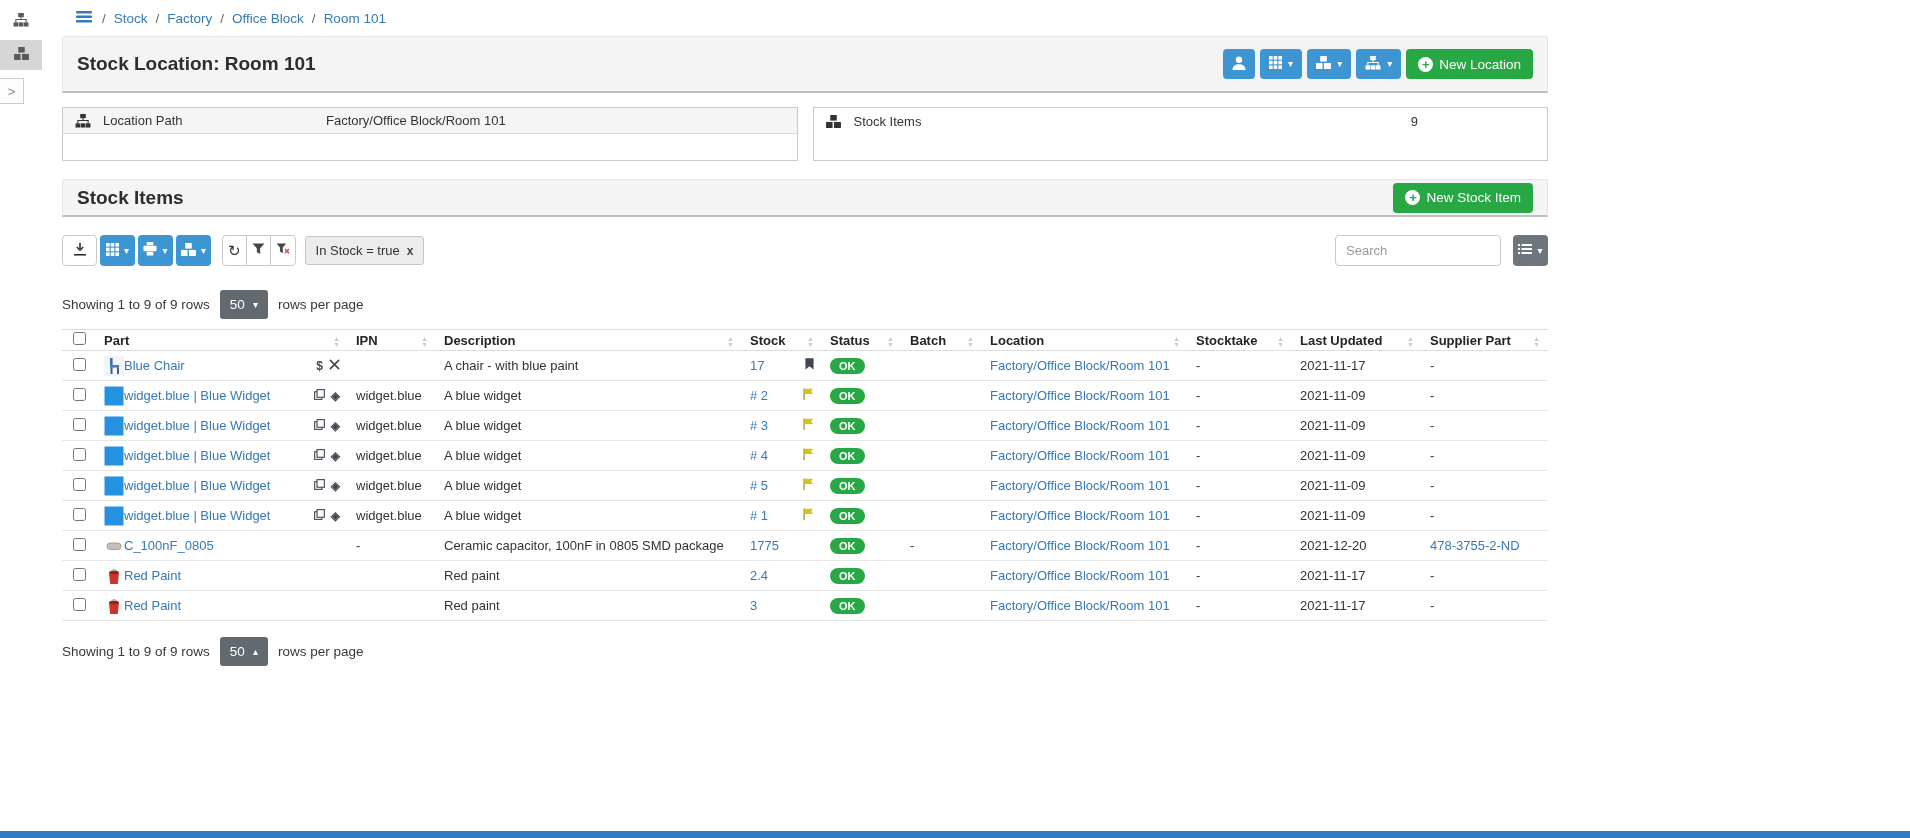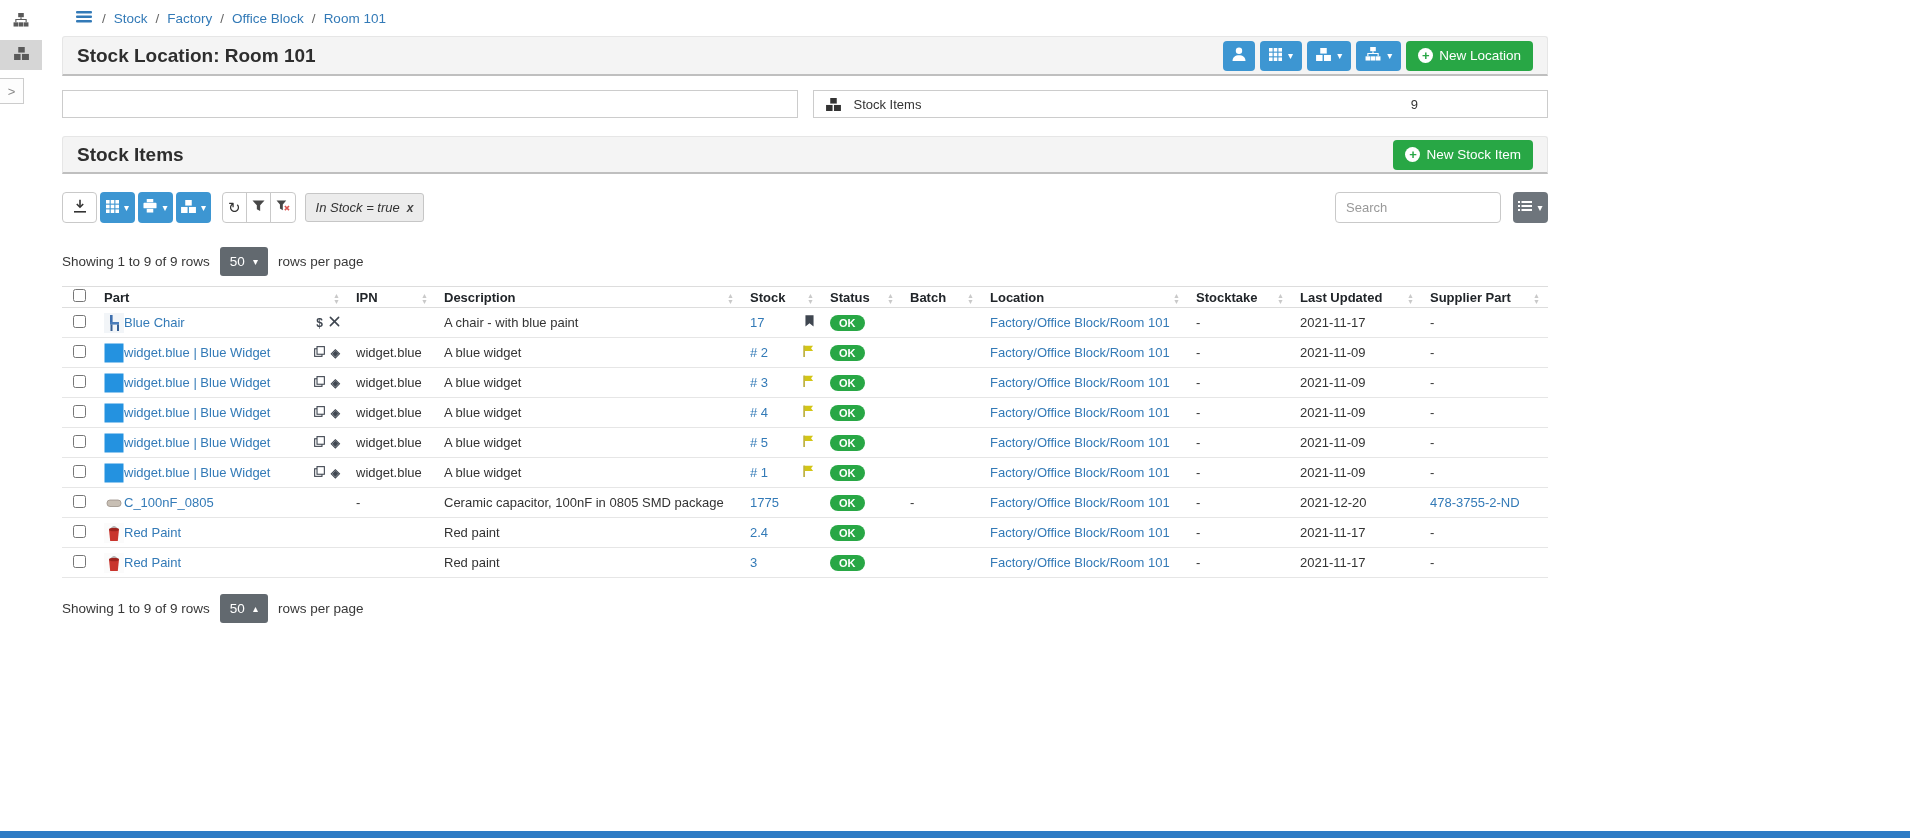--- a/index.html
+++ b/index.html
@@ -16,21 +16,21 @@
   
   .main { position:absolute; left:42px; top:0; width:1506px; padding-left:20px; }
 
   .breadcrumb-row { height:36px; display:flex; align-items:center; gap:10px; padding-left:14px; }
   .menu-icon { display:flex; align-items:center; cursor:pointer; }
   .breadcrumb { display:flex; align-items:center; gap:8px; font-size:13.5px; }
   .breadcrumb .sep { color:#666; }
   .breadcrumb .crumb { color:#337ab7; text-decoration:none; }
 
   .page-header, .panel-header { background:#f4f4f4; border:1px solid #e6e6e6; border-bottom:2px solid #bfbfbf; border-radius:3px 3px 0 0; display:flex; align-items:center; justify-content:space-between; padding:0 14px; }
-  .page-header { height:40px; }
+  .page-header { height:57px; }
   .panel-header { height:38px; }
   .page-header h1, .panel-header h2 { font-size:19px; font-weight:bold; color:#2e2e2e; }
 
   .header-actions { display:flex; align-items:center; gap:5px; }
   .btn { height:30px; border:none; border-radius:4px; cursor:pointer; display:inline-flex; align-items:center; gap:6px; font-size:13.5px; font-family:"Liberation Sans",sans-serif; }
   .btn-blue { background:#3d96d2; color:#fff; padding:0 9px; }
   .btn-green { background:#28a745; color:#fff; padding:0 12px; }
   .caret { font-size:10px; line-height:1; }
   .plus-badge { width:15px; height:15px; border-radius:50%; background:#fff; color:#28a745; display:inline-flex; align-items:center; justify-content:center; font-size:13px; font-weight:bold; line-height:1; }
 
@@ -50,21 +50,21 @@
 
   .toolbar { display:flex; align-items:center; margin:6px 0 24px; }
   .tb-btn { height:31px; min-width:35px; border:1px solid transparent; border-radius:4px; display:inline-flex; align-items:center; justify-content:center; gap:5px; cursor:pointer; background:#fff; font-family:"Liberation Sans",sans-serif; font-size:13px; }
   .tb-white { border-color:#c9c9c9; color:#333; }
   .tb-blue { background:#3d96d2; color:#fff; margin-left:3px; }
   .outline-group { display:inline-flex; margin-left:11px; }
   .outline-group .tb-btn { border:1px solid #c9c9c9; border-radius:0; margin-left:-1px; color:#333; min-width:23px; padding:0 5px; }
   .outline-group .tb-btn:first-child { border-radius:4px 0 0 4px; margin-left:0; }
   .outline-group .tb-btn:last-child { border-radius:0 4px 4px 0; }
   .refresh-glyph { font-size:15px; color:#333; line-height:1; }
-  .chip { display:inline-flex; align-items:center; gap:7px; margin-left:9px; padding:0 10px; height:29px; background:#ececec; border:1px solid #c6c6c6; border-radius:3px; color:#333; font-size:13px;font-style:italic; }
+  .chip { display:inline-flex; align-items:center; gap:7px; margin-left:9px; padding:0 10px; height:29px; background:#ececec; border:1px solid #c6c6c6; border-radius:3px; color:#333; font-size:13px; }
   .chip .chip-x { color:#444; font-weight:bold; font-size:12px; cursor:pointer; }
   .spacer { flex:1; }
   .search-input { width:166px; height:31px; border:1px solid #c9c9c9; border-radius:4px; padding:0 10px; font-size:13px; color:#333; outline:none; font-family:"Liberation Sans",sans-serif; }
   .search-input::placeholder { color:#999; }
   .tb-dark { background:#6e757c; color:#fff; margin-left:12px; }
 
   .showing { display:flex; align-items:center; gap:10px; margin:12px 0 10px; font-size:13.5px; color:#383838; }
   .showing.bottom { margin-top:16px; }
   .page-size-btn { background:#62696f; color:#fff; border:none; border-radius:3px; height:29px; padding:0 10px; display:inline-flex; align-items:center; gap:8px; font-size:13.5px; cursor:pointer; font-family:"Liberation Sans",sans-serif; }
 
@@ -178,20 +178,33 @@
           </button>
         <button class="btn btn-green">
             <span class="plus-badge">+</span>
             <span>New Location</span>
           </button>
       </div>
     </header>
 
     <section class="details-row">
       <div class="card">
+        <div class="card-row shaded">
+          <span class="ic">
+              <svg viewBox="0 0 16 15" width="16" height="14">
+                <rect x="5" y="0" width="6" height="4.5" fill="currentColor"></rect>
+                <path d="M8 4.5 V7 M2.5 10 V7 H13.5 V10" stroke="currentColor" stroke-width="1.2" fill="none"></path>
+                <rect x="0" y="10" width="5" height="4.5" fill="currentColor"></rect>
+                <rect x="5.5" y="10" width="5" height="4.5" fill="currentColor"></rect>
+                <rect x="11" y="10" width="5" height="4.5" fill="currentColor"></rect>
+              </svg>
+            </span>
+          <span class="card-label">Location Path</span>
+          <span class="card-value-left">Factory/Office Block/Room 101</span>
+        </div>
         <div class="card-row"></div>
       </div>
       <div class="card">
         <div class="card-row">
           <span class="ic">
               <svg viewBox="0 0 16 14" width="15" height="13">
                 <rect x="4.5" y="0" width="7" height="6" fill="currentColor"></rect>
                 <rect x="0" y="7.5" width="7" height="6.5" fill="currentColor"></rect>
                 <rect x="8.5" y="7.5" width="7.5" height="6.5" fill="currentColor"></rect>
               </svg>

